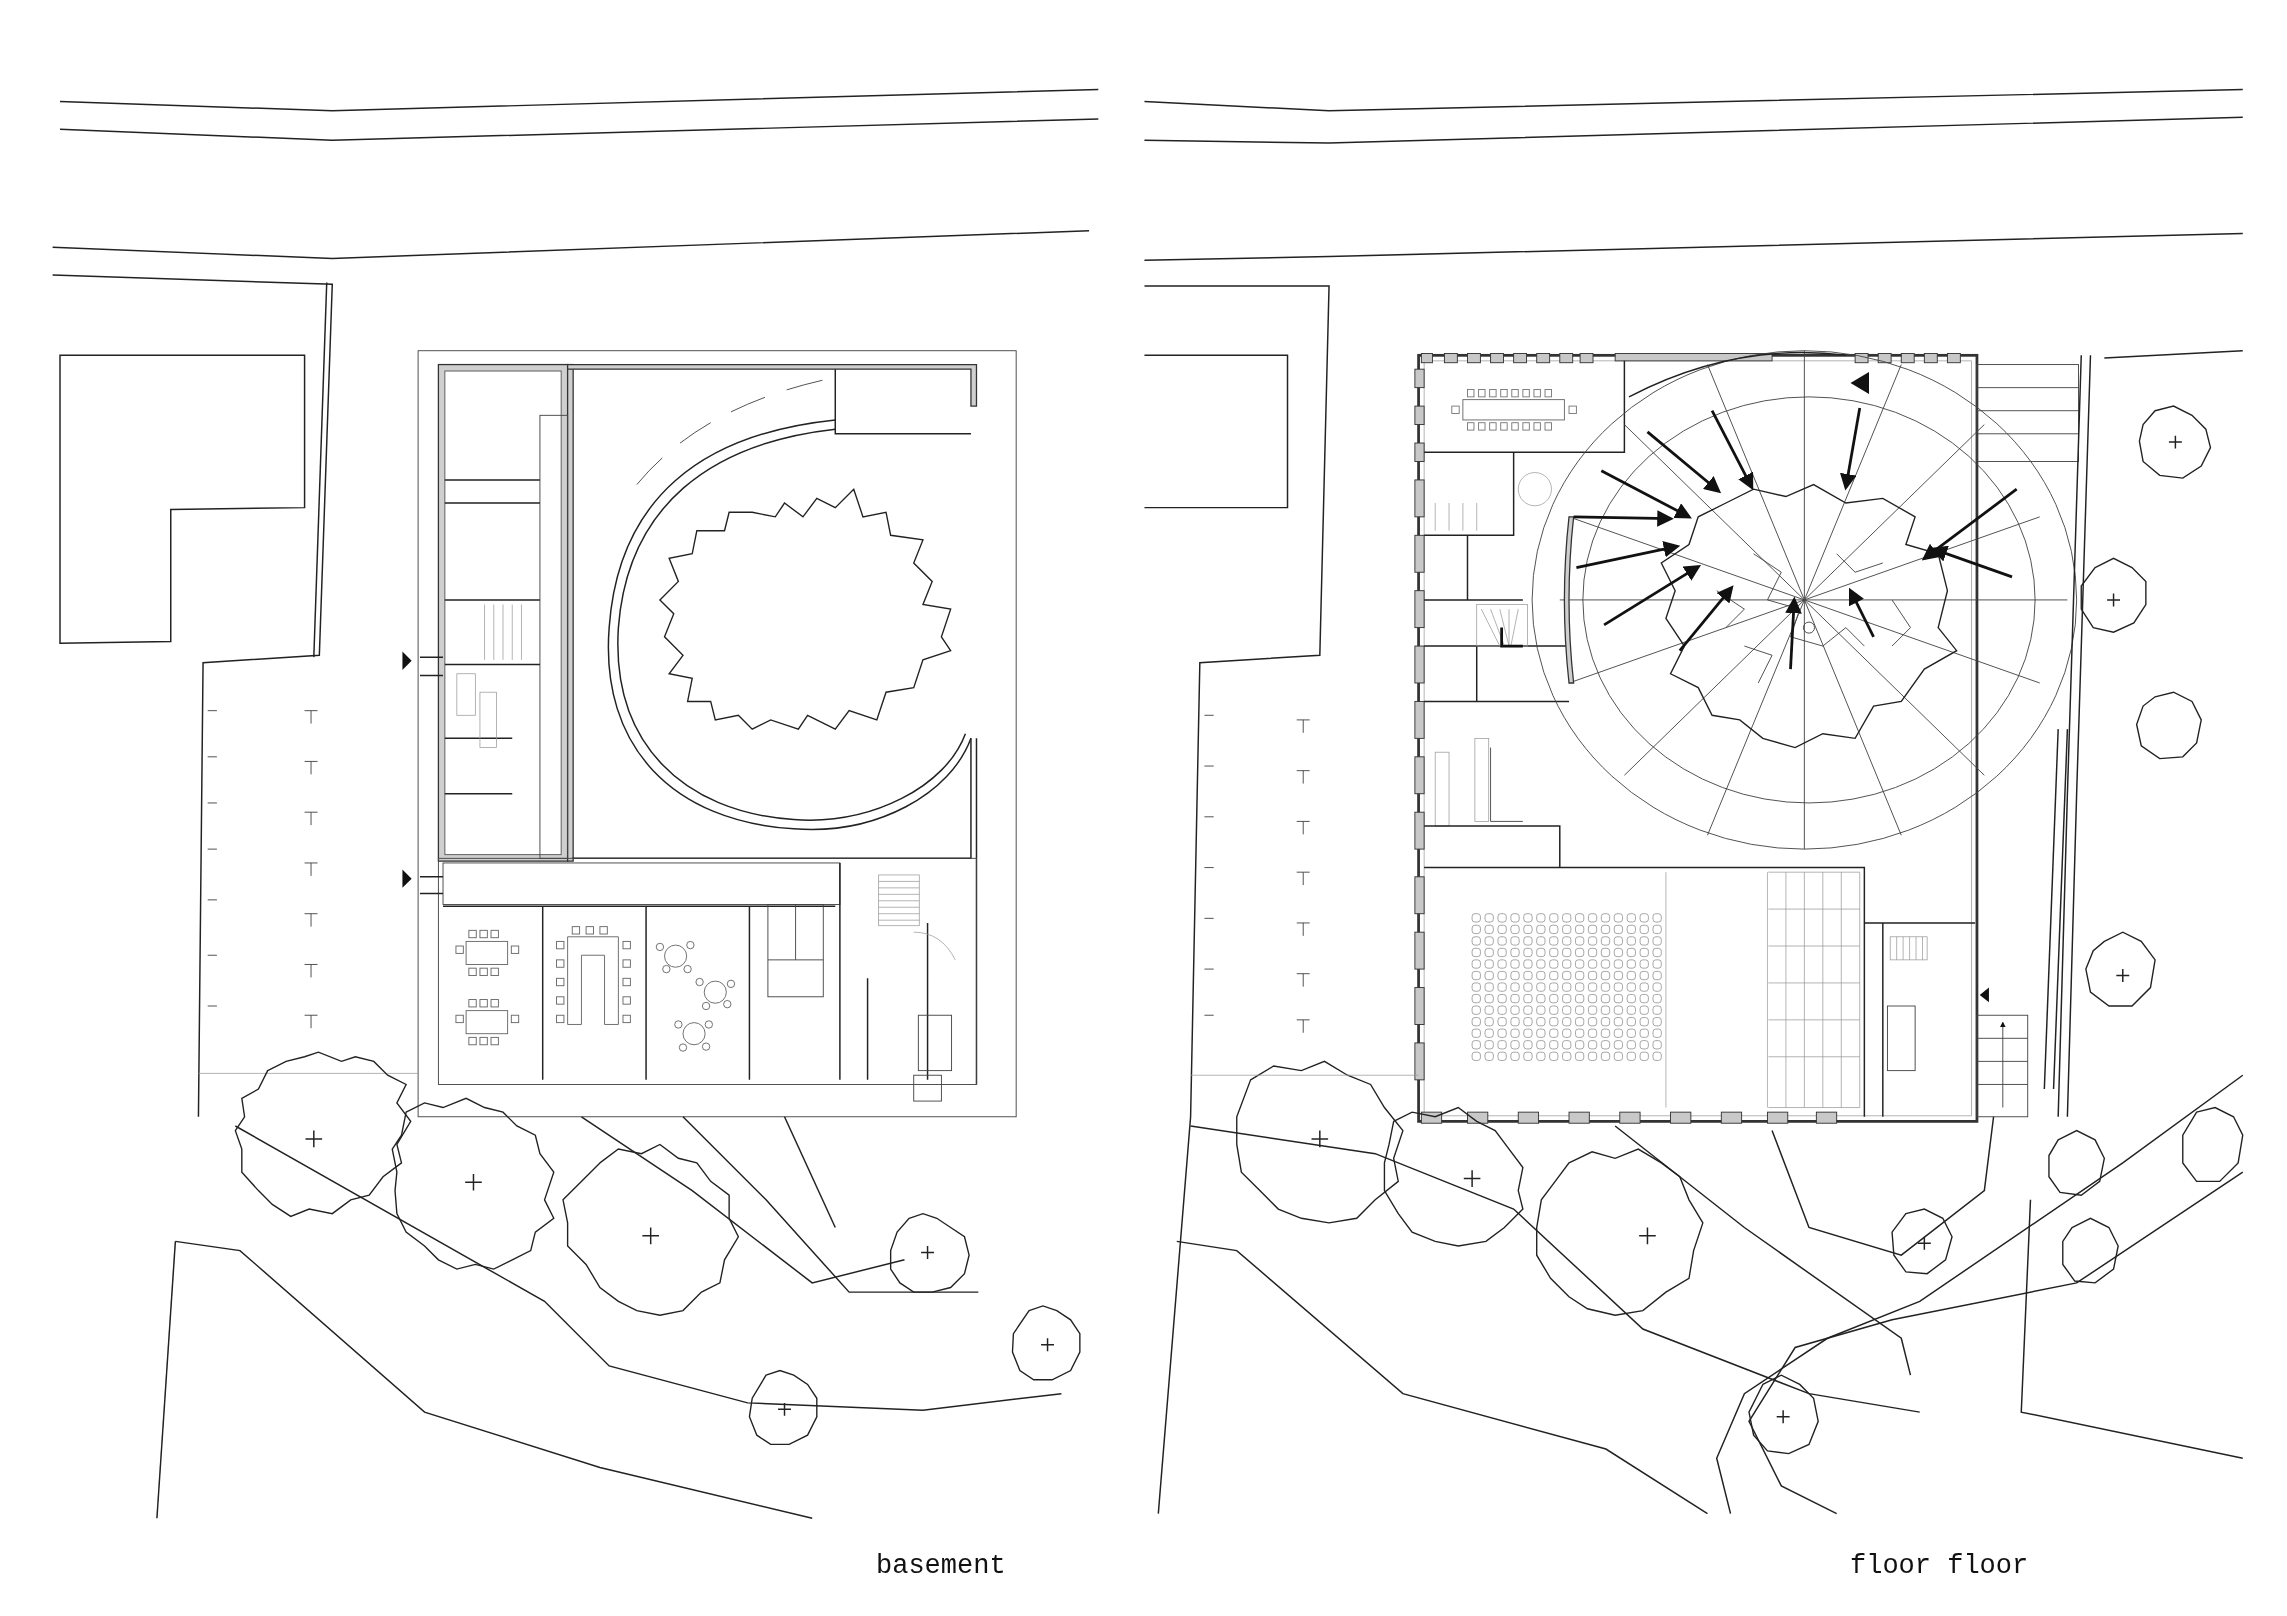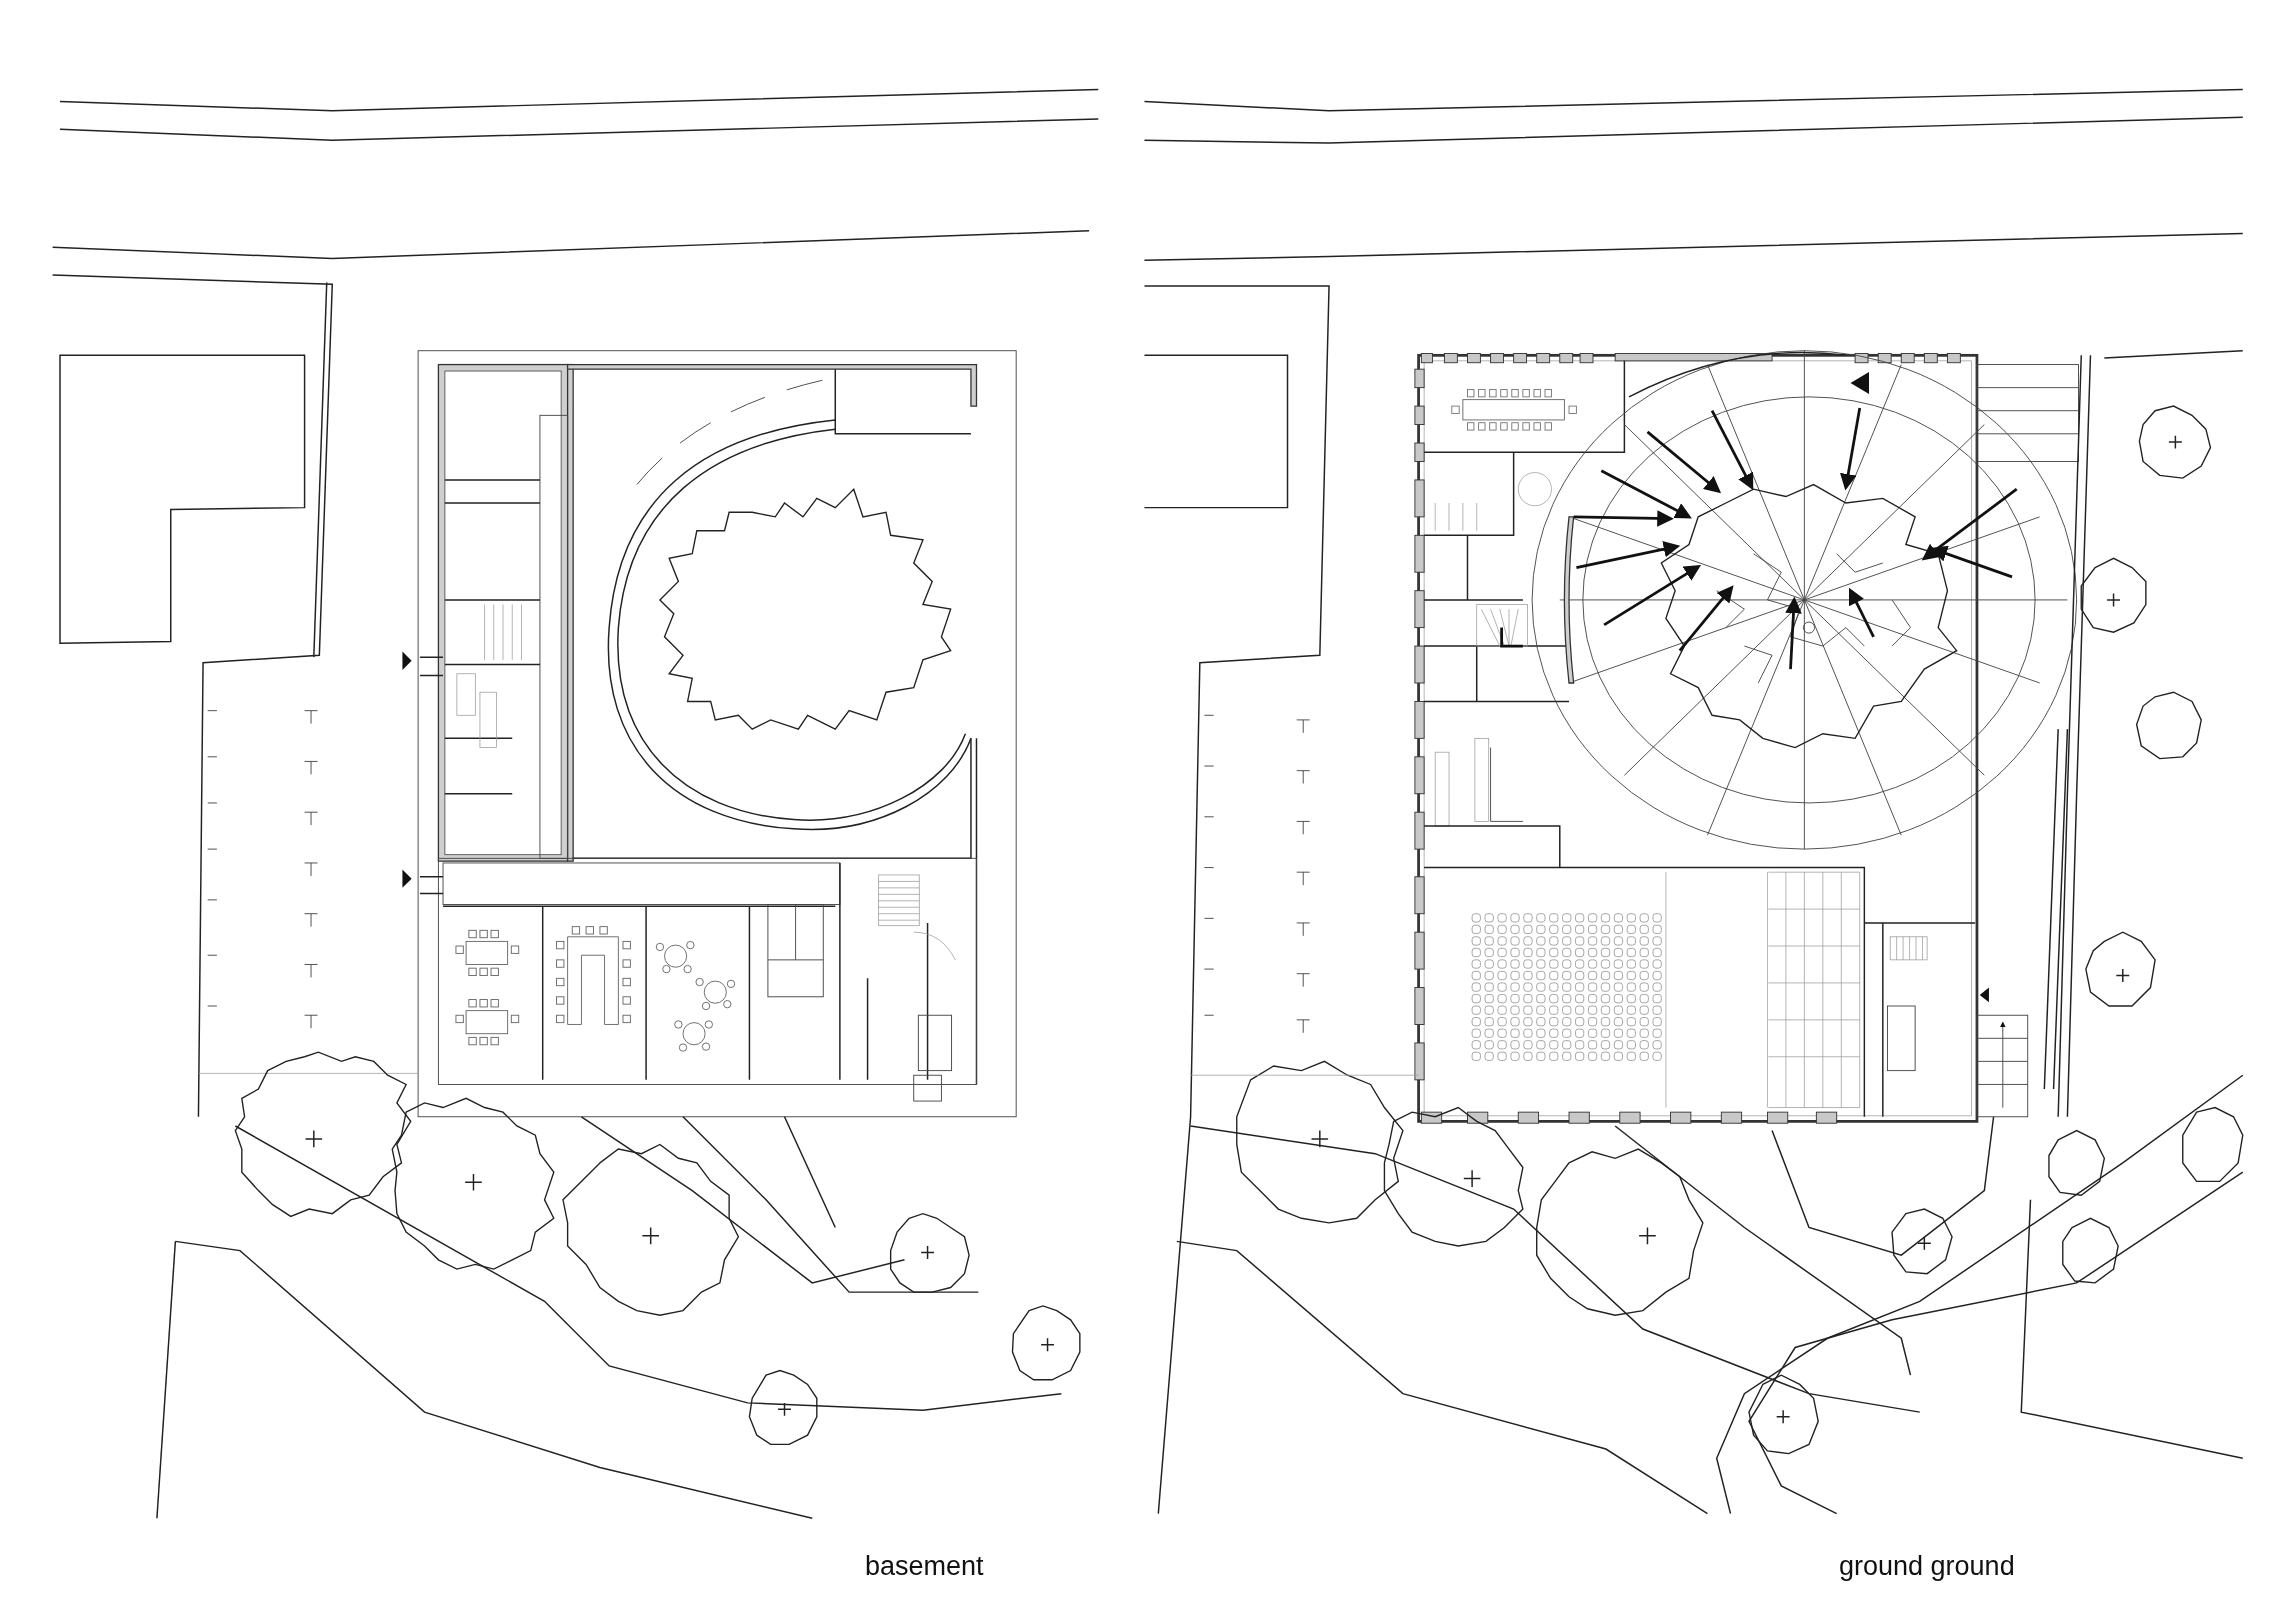--- a/index.html
+++ b/index.html
@@ -1,18 +1,18 @@
 <!DOCTYPE html>
 <html style="font-size:14.8px"><head>
 <meta charset="utf-8">
 <style>
   html,body{margin:0;padding:0;background:#ffffff;}
   body{width:2288px;height:1617px;position:relative;overflow:hidden;font-family:"Liberation Sans",sans-serif;}
   svg{position:absolute;left:0;top:0;}
-  .caption{position:absolute;font-family:Liberation Sans, sans-serif;font-size:27px;color:#111;white-space:nowrap;}
+  .caption{position:absolute;font-family:Liberation Mono, monospace;font-size:27px;color:#111;white-space:nowrap;margin-left:11px;}
   .cap-basement{left:865px;top:1551px;}
   .cap-ground{left:1839px;top:1551px;}
   .ln{fill:none;stroke:#222;stroke-width:1.6;}
   .thin{fill:none;stroke:#444;stroke-width:1;}
   .faint{fill:none;stroke:#999;stroke-width:0.8;}
   .wall{fill:#cfcfcf;stroke:#333;stroke-width:1.4;}
   .tree{fill:none;stroke:#222;stroke-width:1.5;}
   .furn{fill:#fff;stroke:#666;stroke-width:1;}
   .arrow{stroke:#111;stroke-width:3;fill:none;}
   .ahead{fill:#111;stroke:none;}
@@ -571,14 +571,14 @@
     <path class="ln" d="M1750,1220 L1890,1330 L2060,1450 L2070,1490"></path>
     <path class="ln" d="M1920,1225 L1960,1330 L2060,1360 L2150,1290 L2160,1210"></path>
     <path class="ln" d="M2430,1165 L2300,1260 L2080,1410 L1980,1450 L1890,1510 L1860,1580 L1875,1640"></path>
     <path class="ln" d="M2430,1270 L2250,1390 L2050,1430 L1945,1460 L1895,1540 L1930,1610 L1990,1640"></path>
     <path class="ln" d="M2200,1300 L2190,1530 L2430,1580"></path>
     <path class="faint" d="M1290,1165 L1537,1165"></path>
   </g>
 </svg>
 
 <div class="caption cap-basement">basement</div>
-<div class="caption cap-ground">ground ground</div>
+<div class="caption cap-ground">floor floor</div>
 
 
 </body></html>

